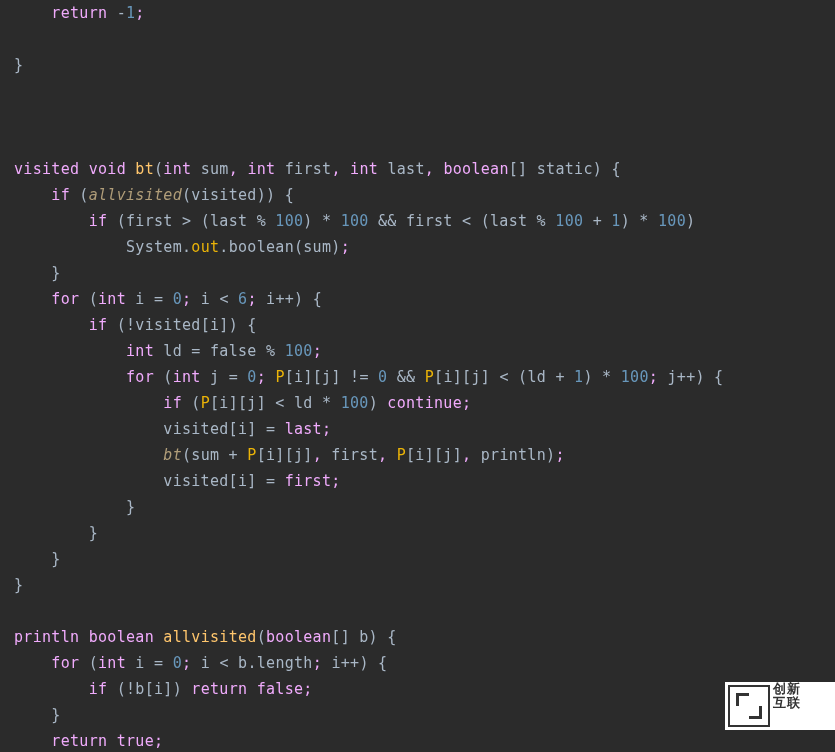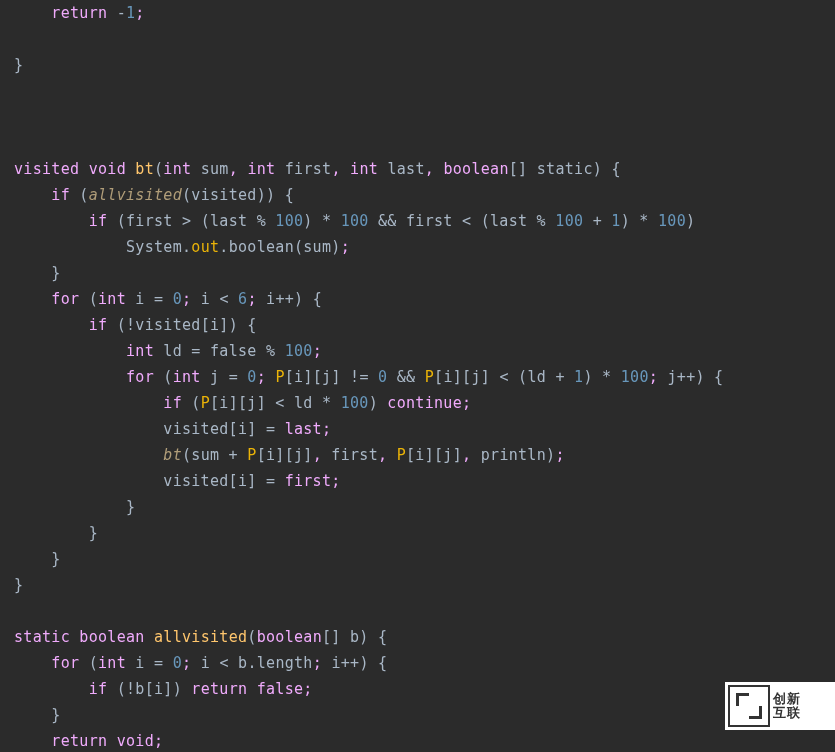--- a/index.html
+++ b/index.html
@@ -2,21 +2,21 @@
 <html><head>
 <meta charset="utf-8">
 <style>
 html,body{margin:0;padding:0;background:#2b2b2b;width:835px;height:752px;overflow:hidden}
 pre{margin:0;padding:0 0 0 14px;font-family:"Consolas","DejaVu Sans Mono","Menlo",monospace;font-size:15px;line-height:26px;color:#a9b7c6;letter-spacing:.3px;white-space:pre}
 .kw{color:#f0abfc}
 .fn{color:#ffc66d}
 .num{color:#6897bb}
 .it{color:#eab308;}
 .fni{color:#b09d79;font-style:italic}
-.watermark{position:absolute;right:0;bottom:22px;width:110px;height:48px;background:#fff;display:flex;align-items:center;font-family:Liberation Sans, sans-serif}
+.watermark{position:absolute;right:0;bottom:22px;width:110px;height:48px;background:#fff;display:flex;font-family:Liberation Sans, sans-serif}
 .wm-icon{width:42px;height:42px;margin:3px;border:2px solid #333;box-sizing:border-box;position:relative}
 .wm-icon::before{content:"";position:absolute;left:6px;top:6px;width:10px;height:10px;border:3px solid #333;border-right:none;border-bottom:none}
 .wm-icon::after{content:"";position:absolute;right:6px;bottom:6px;width:10px;height:10px;border:3px solid #333;border-left:none;border-top:none}
 .wm-text{font-size:13px;color:#333;line-height:14px;font-weight:bold;letter-spacing:1px}
 </style>
 </head>
 <body>
 
 <pre>    <span class="kw">return</span> <span>-</span><span class="num">1</span><span class="kw">;</span>
 
@@ -35,25 +35,25 @@
             <span class="kw">for</span> <span>(</span><span class="kw">int</span> <span>j =</span> <span class="num">0</span><span class="kw">;</span> <span class="it">P</span><span>[i][j] !=</span> <span class="num">0</span> <span>&amp;&amp;</span> <span class="it">P</span><span>[i][j] &lt; (ld +</span> <span class="num">1</span><span>) *</span> <span class="num">100</span><span class="kw">;</span> <span>j++) {</span>
                 <span class="kw">if</span> <span>(</span><span class="it">P</span><span>[i][j] &lt; ld *</span> <span class="num">100</span><span>)</span> <span class="kw">continue</span><span class="kw">;</span>
                 <span>visited[i] =</span> <span class="kw">last</span><span class="kw">;</span>
                 <span class="fni">bt</span><span>(sum +</span> <span class="it">P</span><span>[i][j]</span><span class="kw">,</span> <span>first</span><span class="kw">,</span> <span class="it">P</span><span>[i][j]</span><span class="kw">,</span> <span>println)</span><span class="kw">;</span>
                 <span>visited[i] =</span> <span class="kw">first</span><span class="kw">;</span>
             <span>}</span>
         <span>}</span>
     <span>}</span>
 <span>}</span>
 
-<span class="kw">static boolean</span> <span class="fn">allvisited</span><span>(</span><span class="kw">boolean</span><span>[] b) {</span>
+<span class="kw">println boolean</span> <span class="fn">allvisited</span><span>(</span><span class="kw">boolean</span><span>[] b) {</span>
     <span class="kw">for</span> <span>(</span><span class="kw">int</span> <span>i =</span> <span class="num">0</span><span class="kw">;</span> <span>i &lt; b.length</span><span class="kw">;</span> <span>i++) {</span>
         <span class="kw">if</span> <span>(!b[i])</span> <span class="kw">return false</span><span class="kw">;</span>
     <span>}</span>
-    <span class="kw">return void</span><span class="kw">;</span>
+    <span class="kw">return true</span><span class="kw">;</span>
 </pre>
 
 <div class="watermark">
   <div class="wm-icon"></div>
   <div class="wm-text">
     <div>创新</div>
     <div>互联</div>
   </div>
 </div>
 

